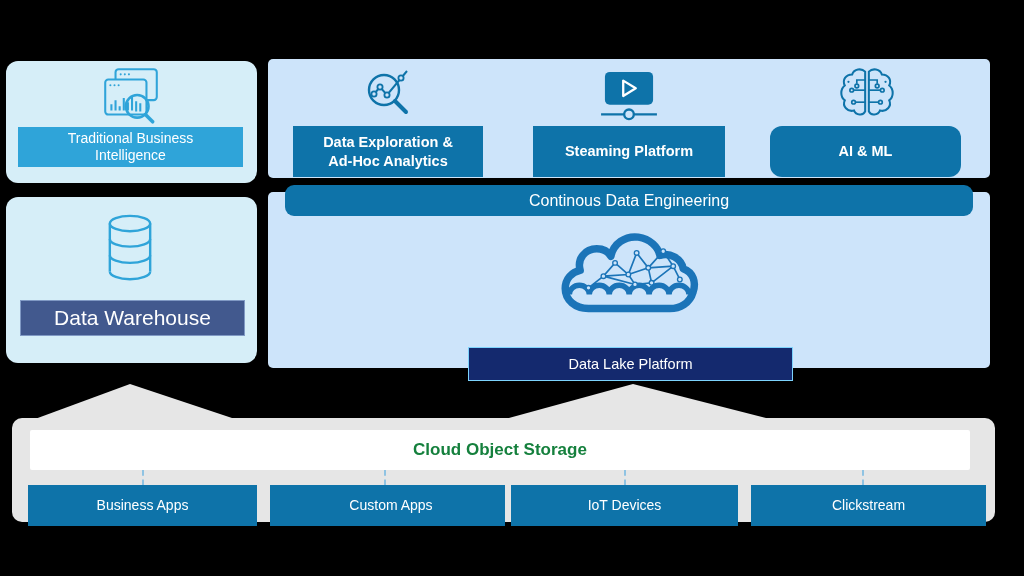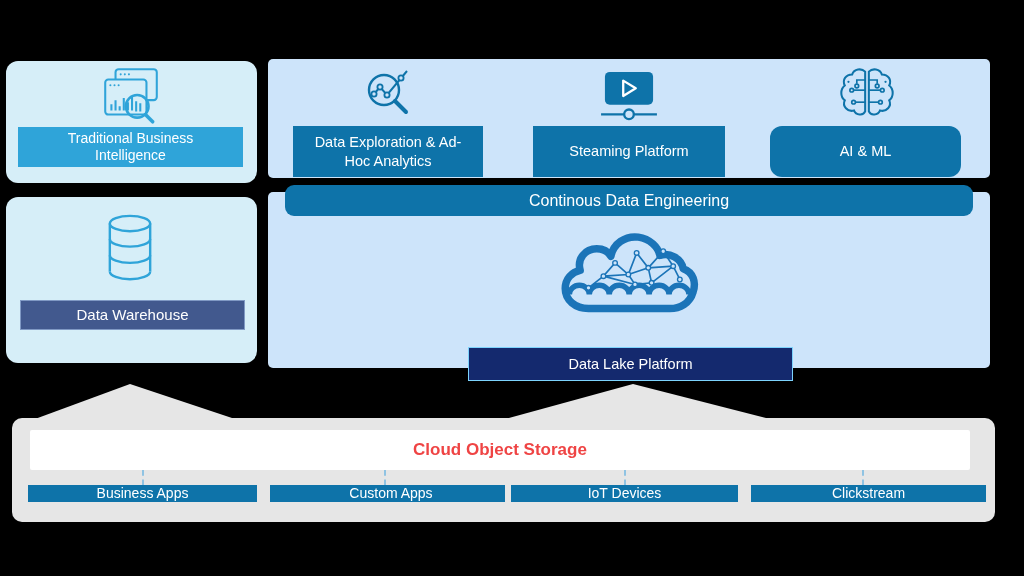--- a/index.html
+++ b/index.html
@@ -2,38 +2,38 @@
 <html><head>
 <meta charset="utf-8">
 <style>
   html,body{margin:0;padding:0;background:#000;}
   #stage{
     position:relative;width:1024px;height:576px;background:#000000;
     font-family:"Liberation Sans", sans-serif;overflow:hidden;
   }
   .panel{position:absolute;}
   .pale-cyan{background:#d6eef8;border-radius:12px;}
-  .pale-blue{background:#cde4fa;border-radius:5px;}
+  .pale-blue{background:#cde4fa;border-radius:5px;font-weight:bold;}
   .bar{
     position:absolute;display:flex;align-items:center;justify-content:center;
     color:#ffffff;text-align:center;line-height:1.25;
   }
   .teal{background:#0e73a9;}
   .midblue{background:#2fa4d9;}
   .slate{background:#42598e;border:1px solid #8099c4;box-sizing:border-box;}
   .navy{background:#14296e;border:1px solid #7dd3fc;box-sizing:border-box;}
   .icon{position:absolute;}
   
   #bi-panel{left:6px;top:61px;width:251px;height:122px;}
   #bi-icon{left:92px;top:5px;}
   #bi-label{left:12px;top:66px;width:225px;height:40px;font-size:14px;}
   #bi-label span{display:block;max-width:165px;}
   #dw-panel{left:6px;top:197px;width:251px;height:166px;}
   #db-icon{left:99px;top:15px;}
-  #dw-label{left:14px;top:103px;width:225px;height:30px;font-size:15px;}
+  #dw-label{left:14px;top:103px;width:225px;height:36px;font-size:21px;}
   #etl-label{left:67px;top:350px;width:140px;height:30px;font-size:13px;z-index:5;}
   
   #an-panel{left:268px;top:59px;width:722px;height:119px;}
   .an-bar{top:67px;height:51px;font-size:14.5px;}
   #an-bar-0{left:25px;width:190px;}
   #an-bar-0 span{display:block;max-width:150px;}
   #an-bar-1{left:265px;width:192px;}
   #an-bar-2{left:502px;width:191px;border-radius:12px;}
   #explore-icon{left:96px;top:10px;}
   #play-icon{left:330px;top:12px;}
@@ -45,24 +45,24 @@
   #cloud-icon{left:287px;top:36px;}
   #dlp-bar{left:468px;top:347px;width:325px;height:34px;font-size:14.5px;z-index:7;}
   
   .tri{position:absolute;background:#e6e6e6;}
   #tri-left{left:35px;top:384px;width:200px;height:35px;
     clip-path:polygon(47.5% 0,100% 100%,0 100%);}
   #tri-mid{left:505px;top:384px;width:265px;height:35px;
     clip-path:polygon(48.3% 0,100% 100%,0 100%);}
   #storage{left:12px;top:418px;width:983px;height:104px;background:#e6e6e6;border-radius:10px;}
   #cos-bar{left:18px;top:12px;width:940px;height:40px;background:#ffffff;border-radius:2px;
-    color:#ef4444;font-weight:bold;font-size:17px;}
+    color:#15803d;font-weight:bold;font-size:17px;}
   .conn{position:absolute;top:52px;height:15px;width:0;border-left:2px dashed #8fc3e3;}
   #conn-0{left:130px;} #conn-1{left:372px;} #conn-2{left:612px;} #conn-3{left:850px;}
-  .src-bar{top:67px;height:17px;font-size:14px;}
+  .src-bar{top:67px;height:41px;font-size:14px;}
   #src-0{left:16px;width:229px;}
   #src-1{left:258px;width:228px;padding-left:7px;}
   #src-2{left:499px;width:227px;}
   #src-3{left:739px;width:235px;}
 </style>
 </head>
 <body>
 
 <div id="stage">
 

